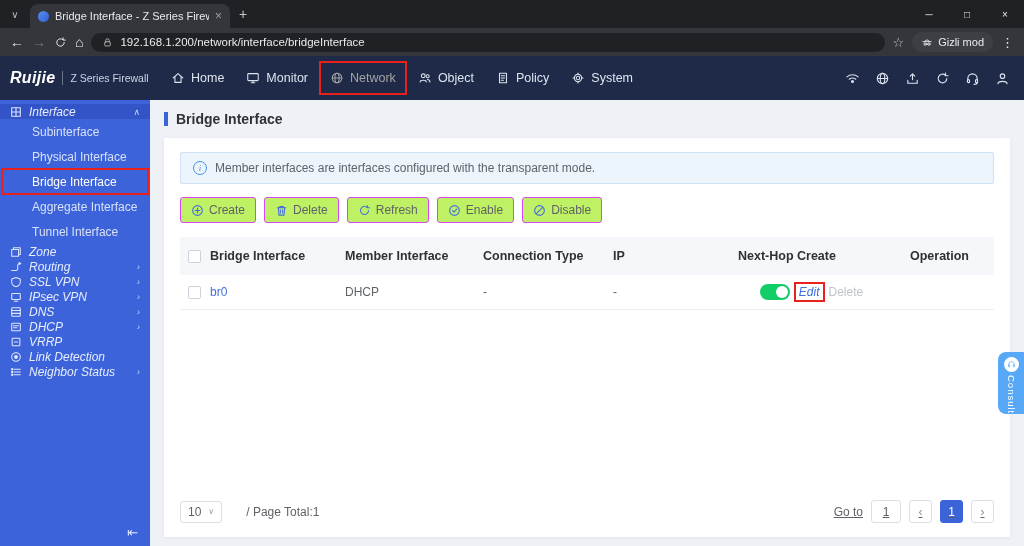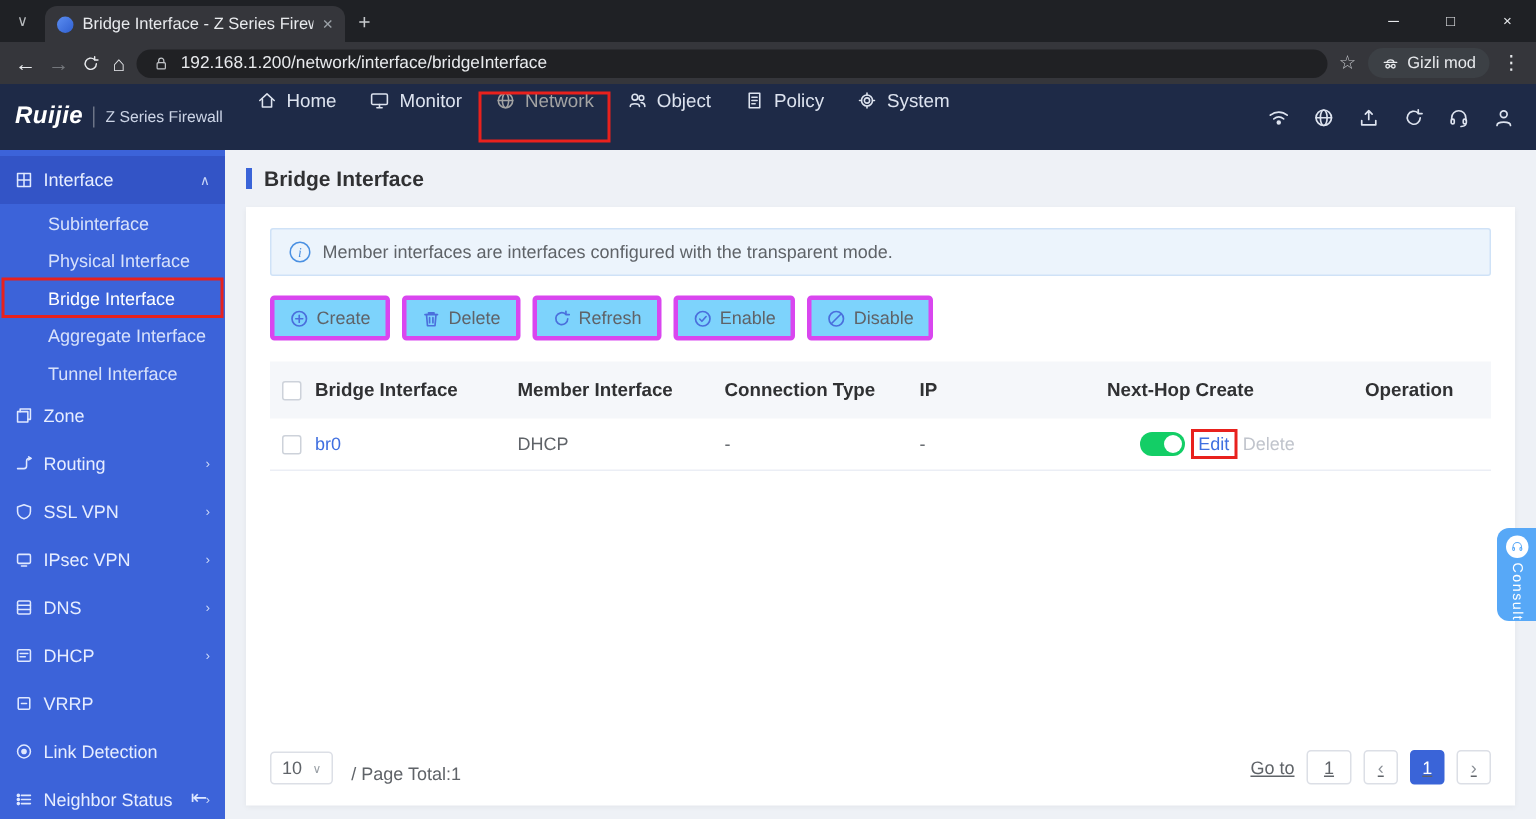--- a/index.html
+++ b/index.html
@@ -28,69 +28,69 @@
   .incog-badge { height:20px; background:#3c4045; border-radius:10px; display:flex; align-items:center; gap:5px; padding:0 9px; color:#e8eaed; font-size:11px; }
   .menu-dots { color:#e8eaed; font-size:13px; cursor:pointer; }
 
   
   .app-header { height:44px; background:#1e2a47; display:flex; align-items:center; color:#fff; }
   .brand { width:150px; padding-left:10px; display:flex; align-items:center; gap:7px; flex:none; }
   .brand-name { font-style:italic; font-weight:bold; font-size:16px; letter-spacing:.3px; }
   .brand-sep { width:1px; height:14px; background:rgba(255,255,255,.35); }
   .brand-product { font-size:10.5px; color:#ccd4e6; white-space:nowrap; }
   .top-nav { display:flex; margin-left:10px; height:44px; }
-  .nav-item { display:flex; gap:6px; padding:4px 11px; font-size:12.5px; color:#dde3ef; cursor:pointer; position:relative; }
+  .nav-item { display:flex; align-items:center; gap:6px; padding:4px 11px; font-size:12.5px; color:#dde3ef; cursor:pointer; position:relative; }
   .nav-item.active { color:#a3a3a3; }
   .hdr-icons { margin-left:auto; display:flex; gap:15px; padding-right:14px; }
   .hdr-icons .icon-svg { cursor:pointer; color:#dde3ef; }
 
   .ann-box { position:absolute; border:2px solid var(--annotation-red,#e8211d); pointer-events:none; }
   .ann-nav { inset:5px 0; }
   .ann-side { inset:-1px 1px; }
   .ann-edit { inset:-3px -5px; }
 
   
   .app-body { display:flex; height:446px; }
   .sidebar { width:150px; flex:none; background:#3c63d9; color:#e6edff; font-size:12px; position:relative; padding-top:4px; }
-  .side-item { height:32px; display:flex; align-items:center; gap:7px; padding:0 10px; cursor:pointer; position:relative; }
+  .side-item { height:15px; display:flex; align-items:center; gap:7px; padding:0 10px; cursor:pointer; position:relative;font-style:italic; }
   .side-item.parent-active { background:#3354c6; }
   .side-item .chev { margin-left:auto; font-size:9px; color:#c9d6f8; }
   .side-child { height:25px; display:flex; align-items:center; padding-left:32px; color:#d7e1fb; cursor:pointer; position:relative; }
   .side-child.selected { color:#ffffff; }
   .side-collapse { position:absolute; bottom:6px; right:12px; font-size:13px; color:#dfe8ff; cursor:pointer; }
   .sicon { color:#dfe8ff; display:inline-flex; }
 
   .content { flex:1; display:flex; flex-direction:column; padding:11px 14px 9px; overflow:hidden; }
   .page-title { display:flex; align-items:center; gap:8px; }
   .title-bar { width:4px; height:14px; background:var(--accent-blue,#3a64d8); }
   .title-text { font-size:14px; font-weight:bold; color:#303133; }
 
   .card { background:#fff; margin-top:11px; flex:1; padding:14px 16px; display:flex; flex-direction:column; box-shadow:0 1px 4px rgba(0,0,0,.05); }
   .banner { background:#ecf4fc; border:1px solid #cfe2f7; border-radius:2px; padding:8px 12px; display:flex; align-items:center; gap:8px; font-size:12px; color:#5f6368; }
   .info-i { width:14px; height:14px; border-radius:50%; border:1px solid #4a90e2; color:#4a90e2; font-size:9px; font-style:italic; display:flex; align-items:center; justify-content:center; flex:none; font-family:"Liberation Serif", serif; }
 
   .btn-row { display:flex; gap:8px; margin-top:13px; }
-  .btn { display:flex; align-items:center; gap:5px; border:3px solid #d946ef; border-radius:3px; background:#7dd3fc; padding:5px 10px; font-size:12px; color:#5f6368; cursor:pointer; }
+  .btn { display:flex; align-items:center; gap:5px; border:1px solid #d946ef; border-radius:3px; background:#bef264; padding:5px 10px; font-size:12px; color:#5f6368; cursor:pointer; }
   .btn .icon-svg { color:#4a6fdc; }
 
   .tbl { margin-top:14px; }
   .thead, .trow { display:grid; grid-template-columns:30px 135px 138px 130px 125px 147px 1fr; align-items:center; }
   .thead { background:#f5f7fa; height:38px; font-size:12.5px; font-weight:bold; color:#303133; }
   .trow { padding:9px 0; border-bottom:1px solid #ebeef5; font-size:12px; color:#5f6368; }
   .cell-op-h { text-align:center; }
   .chk { width:13px; height:13px; border:1px solid #cdd2da; border-radius:2px; background:#fff; margin-left:8px; cursor:pointer; }
   .link { color:#3f6fe0; cursor:pointer; }
   .member-line { line-height:1.55; }
   .op-cell { display:flex; align-items:center; justify-content:center; gap:9px; }
   .toggle { width:30px; height:16px; border-radius:8px; background:var(--toggle-green,#13ce66); position:relative; cursor:pointer; flex:none; }
   .toggle::after { content:""; position:absolute; top:2px; right:2px; width:12px; height:12px; border-radius:50%; background:#fff; }
-  .edit-wrap { position:relative; }
+  .edit-wrap { position:relative;font-style:italic; }
   .muted { color:#c0c4cc; }
 
-  .pager { margin-top:auto; display:flex; align-items:flex-end; gap:12px; font-size:12px; color:#5f6368; padding-top:12px; }
+  .pager { margin-top:auto; display:flex; align-items:center; gap:24px; font-size:12px; color:#5f6368; padding-top:12px; }
   .page-size { border:1px solid #dcdfe6; border-radius:3px; padding:3px 7px; display:flex; align-items:center; gap:7px; cursor:pointer; }
   .page-size .caret { font-size:8px; color:#9aa0a6; }
   .pager-right { margin-left:auto; display:flex; align-items:center; gap:8px;text-decoration:underline; }
   .goto-input { width:30px; height:23px; border:1px solid #dcdfe6; border-radius:3px; text-align:center; font-size:12px; color:#5f6368; }
   .pg-btn { width:23px; height:23px; border:1px solid #dcdfe6; border-radius:3px; background:#fff; display:flex; align-items:center; justify-content:center; font-size:12px; color:#8a8f96; cursor:pointer; }
   .pg-btn.active { background:var(--accent-blue,#3a64d8); border-color:var(--accent-blue,#3a64d8); color:#fff; }
 
   .consult { position:absolute; right:0; top:352px; width:26px; height:62px; background:#57a8f7; border-radius:8px 0 0 8px; color:#fff; display:flex; flex-direction:column; align-items:center; padding-top:5px; gap:3px; cursor:pointer; }
   .consult-badge { width:15px; height:15px; border-radius:50%; background:#fff; color:#57a8f7; display:flex; align-items:center; justify-content:center; flex:none; }
   .consult-label { writing-mode:vertical-rl; font-size:9.5px; letter-spacing:1px; }

